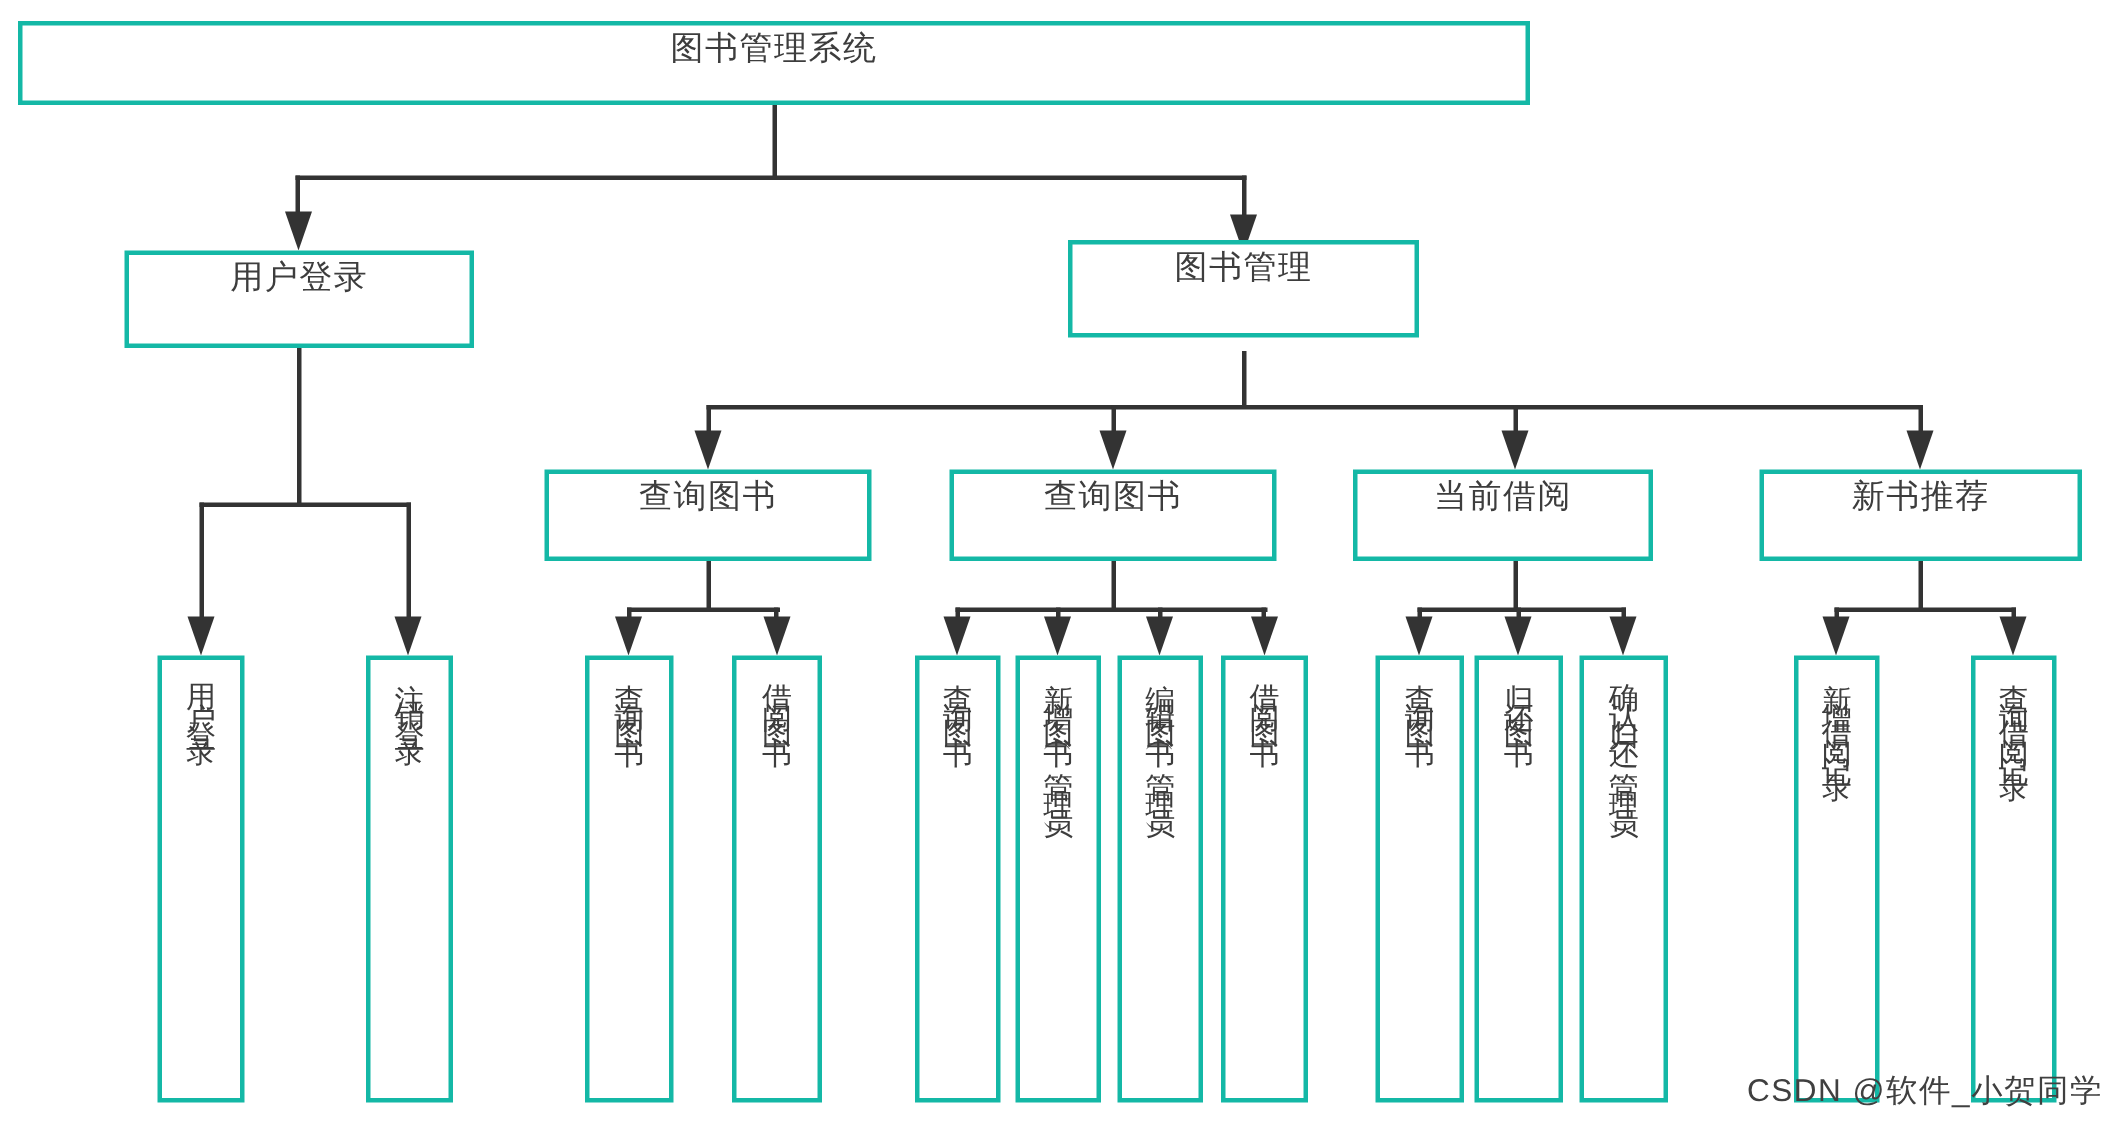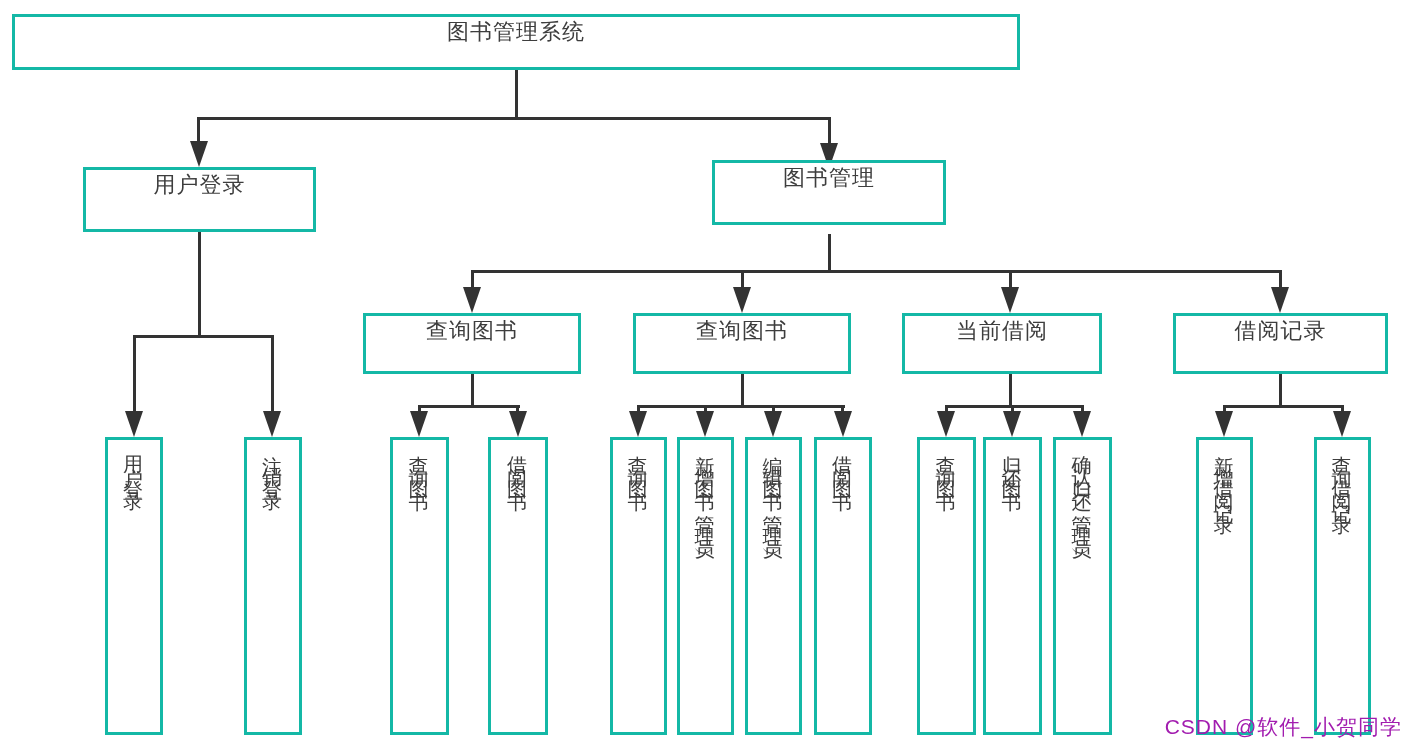--- a/index.html
+++ b/index.html
@@ -35,21 +35,21 @@
   .arrow{
     position:absolute;width:0;height:0;
     border-left:9px solid transparent;
     border-right:9px solid transparent;
     border-top:26px solid #333333;
   }
   .watermark{
     position:absolute;
     right:3px;bottom:6px;
     font-size:21px;
-    color:#a21caf;
+    color:#404040;
     letter-spacing:1px;
     z-index:10;
     white-space:nowrap;
   }
 </style>
 </head>
 <body>
 
 <div id="canvas">
 
@@ -92,21 +92,21 @@
   <div class="node hnode" style="left:363px;top:313px;width:218px;height:61px;">
     <span>查询图书</span>
   </div>
   <div class="node hnode" style="left:633px;top:313px;width:218px;height:61px;">
     <span>查询图书</span>
   </div>
   <div class="node hnode" style="left:902px;top:313px;width:200px;height:61px;">
     <span>当前借阅</span>
   </div>
   <div class="node hnode" style="left:1173px;top:313px;width:215px;height:61px;">
-    <span>借阅记录</span>
+    <span>新书推荐</span>
   </div>
 
   <div class="vline" style="left:471px;top:374px;height:33px;"></div>
   <div class="hline" style="left:418px;top:405px;width:102px;"></div>
   <div class="vline" style="left:418px;top:405px;height:9px;"></div>
   <div class="arrow" style="left:410px;top:411px;"></div>
   <div class="vline" style="left:516px;top:405px;height:9px;"></div>
   <div class="arrow" style="left:509px;top:411px;"></div>
 
   <div class="vline" style="left:741px;top:374px;height:33px;"></div>

